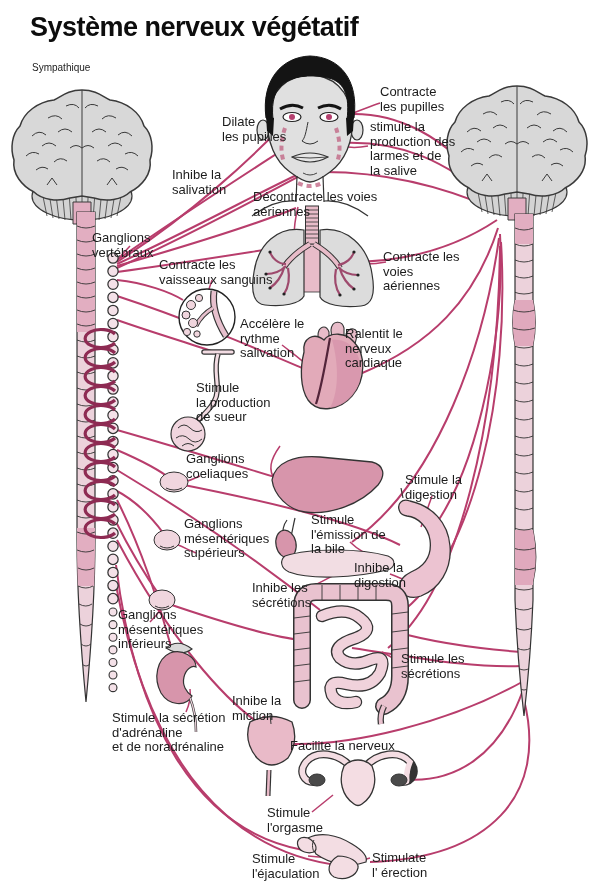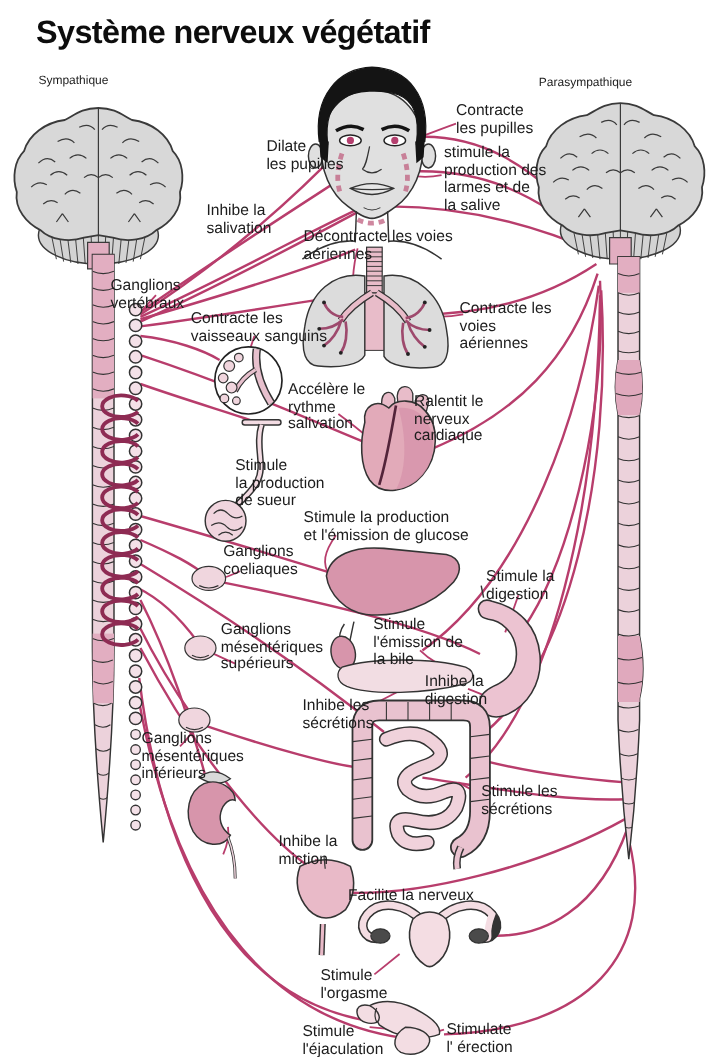--- a/index.html
+++ b/index.html
@@ -434,21 +434,20 @@
   <g>
     <path d="M 308,838 C 320,832 336,834 352,844 C 362,850 368,856 366,862 C 350,868 330,864 316,854 Z" fill="#f3dde3" stroke="#333" stroke-width="1.2"></path>
     <path d="M 308,838 C 300,836 296,840 298,846 C 300,852 308,854 314,852 C 318,849 316,842 308,838 Z" fill="#f3dde3" stroke="#333" stroke-width="1.2"></path>
     <path d="M 338,856 C 328,862 326,872 334,877 C 344,881 356,877 358,868 C 359,862 350,856 338,856 Z" fill="#f3dde3" stroke="#333" stroke-width="1.2"></path>
     <path d="M 314,852 C 312,848 312,843 314,840" stroke="#333" stroke-width="1" fill="none"></path>
   </g>
 </svg>
 
   <div class="title">Système nerveux végétatif</div>
   <div class="colhead" style="left:32px;top:62px">Sympathique</div>
-  <div class="colhead" style="left:449px;top:64px">Parasympathique</div>
 
   <div class="label" style="left:380px;top:85px">Contracte
 les pupilles</div>
   <div class="label" style="left:222px;top:115px">Dilate
 les pupilles</div>
   <div class="label" style="left:370px;top:120px">stimule la
 production des
 larmes et de
 la salive</div>
   <div class="label" style="left:172px;top:168px">Inhibe la
@@ -464,22 +463,20 @@
 aériennes</div>
   <div class="label" style="left:240px;top:317px">Accélère le
 rythme
 salivation</div>
   <div class="label" style="left:345px;top:327px">Ralentit le
 nerveux
 cardiaque</div>
   <div class="label" style="left:196px;top:381px">Stimule
 la production
 de sueur</div>
-  <div class="label" style="left:253px;top:424px">Stimule la production
-et l'émission de glucose</div>
   <div class="label" style="left:186px;top:452px">Ganglions
 coeliaques</div>
   <div class="label" style="left:405px;top:473px">Stimule la
 digestion</div>
   <div class="label" style="left:184px;top:517px">Ganglions
 mésentériques
 supérieurs</div>
   <div class="label" style="left:311px;top:513px">Stimule
 l'émission de
 la bile</div>
@@ -487,20 +484,23 @@
 digestion</div>
   <div class="label" style="left:252px;top:581px">Inhibe les
 sécrétions</div>
   <div class="label" style="left:118px;top:608px">Ganglions
 mésentériques
 inférieurs</div>
   <div class="label" style="left:401px;top:652px">Stimule les
 sécrétions</div>
   <div class="label" style="left:232px;top:694px">Inhibe la
 miction</div>
+  <div class="label" style="left:112px;top:711px">Stimule la sécrétion
+d'adrénaline
+et de noradrénaline</div>
   <div class="label" style="left:290px;top:739px">Facilite la nerveux</div>
   <div class="label" style="left:267px;top:806px">Stimule
 l'orgasme</div>
   <div class="label" style="left:252px;top:852px">Stimule
 l'éjaculation</div>
   <div class="label" style="left:372px;top:851px">Stimulate
 l' érection</div>
 </div>
 
 </body></html>

